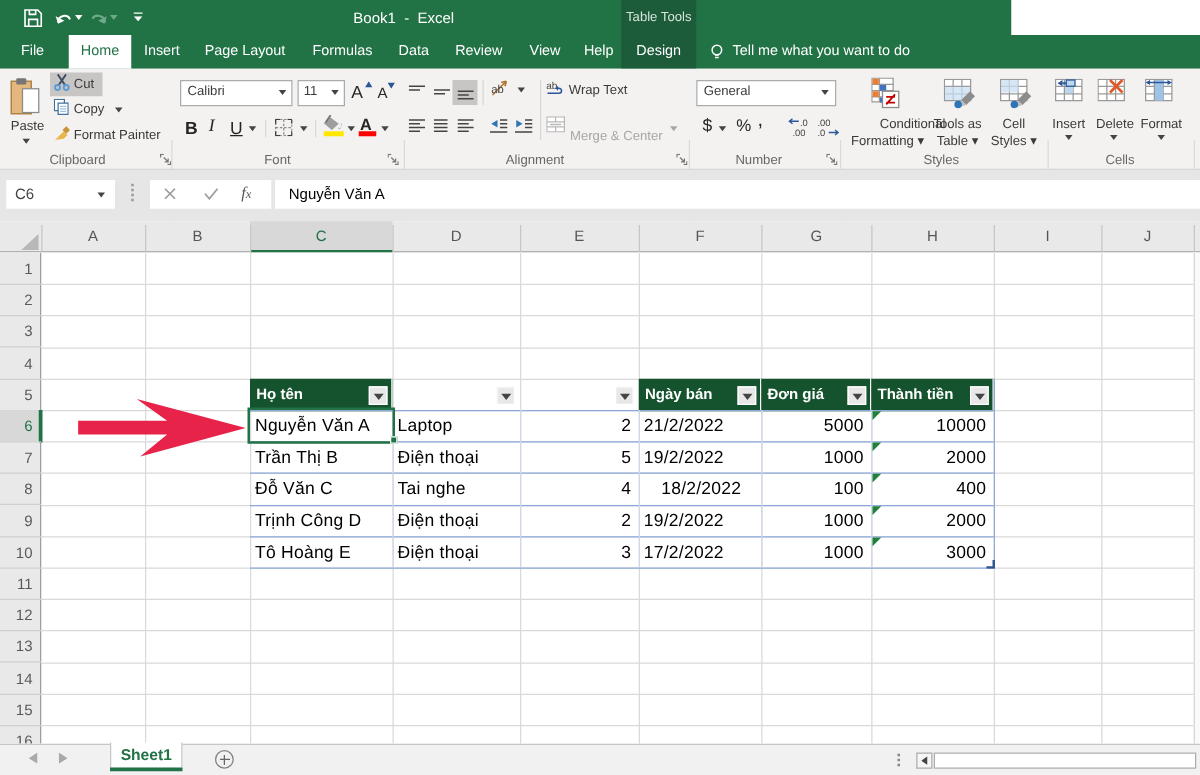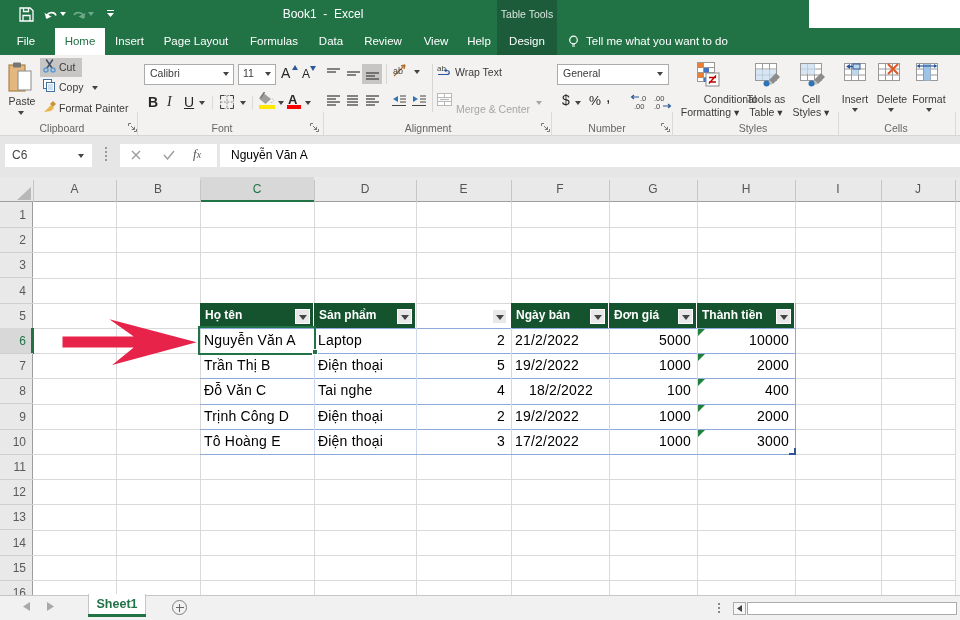--- a/index.html
+++ b/index.html
@@ -393,21 +393,20 @@
 <div class="rnum" style="left:0;top:308px;color:#5a5a5a;">13</div>
 <div class="abs" style="left:0;top:327px;width:33px;height:1px;background:#cfcfcf;"></div>
 <div class="rnum" style="left:0;top:334px;color:#5a5a5a;">14</div>
 <div class="abs" style="left:0;top:353px;width:33px;height:1px;background:#cfcfcf;"></div>
 <div class="rnum" style="left:0;top:359px;color:#5a5a5a;">15</div>
 <div class="abs" style="left:0;top:378px;width:33px;height:1px;background:#cfcfcf;"></div>
 <div class="rnum" style="left:0;top:384px;color:#5a5a5a;">16</div>
 
 <div class="thead" style="left:200px;top:101px;width:114px;height:26px;border-right:1px solid #fff;">Họ tên</div>
 <div class="fbtn" style="left:295px;top:107px;"></div>
-<div class="thead" style="left:314px;top:101px;width:102px;height:26px;border-right:1px solid #fff;">Sản phẩm</div>
 <div class="fbtn" style="left:397px;top:107px;"></div>
 <div class="fbtn" style="left:492px;top:107px;"></div>
 <div class="thead" style="left:511px;top:101px;width:98px;height:26px;border-right:1px solid #fff;">Ngày bán</div>
 <div class="fbtn" style="left:590px;top:107px;"></div>
 <div class="thead" style="left:609px;top:101px;width:88px;height:26px;border-right:1px solid #fff;">Đơn giá</div>
 <div class="fbtn" style="left:678px;top:107px;"></div>
 <div class="thead" style="left:697px;top:101px;width:98px;height:26px;border-right:1px solid #fff;">Thành tiền</div>
 <div class="fbtn" style="left:776px;top:107px;"></div>
 <div class="tcell" style="left:204px;top:126px;width:108px;text-align:left;">Nguyễn Văn A</div>
 <div class="tcell" style="left:318px;top:126px;width:96px;text-align:left;">Laptop</div>

